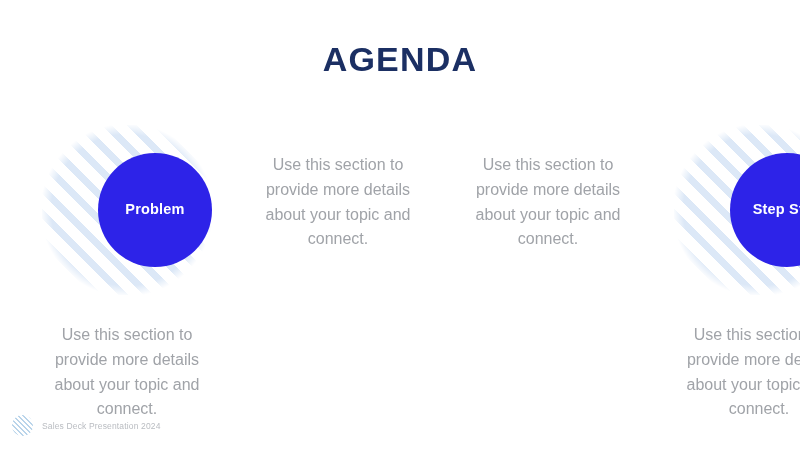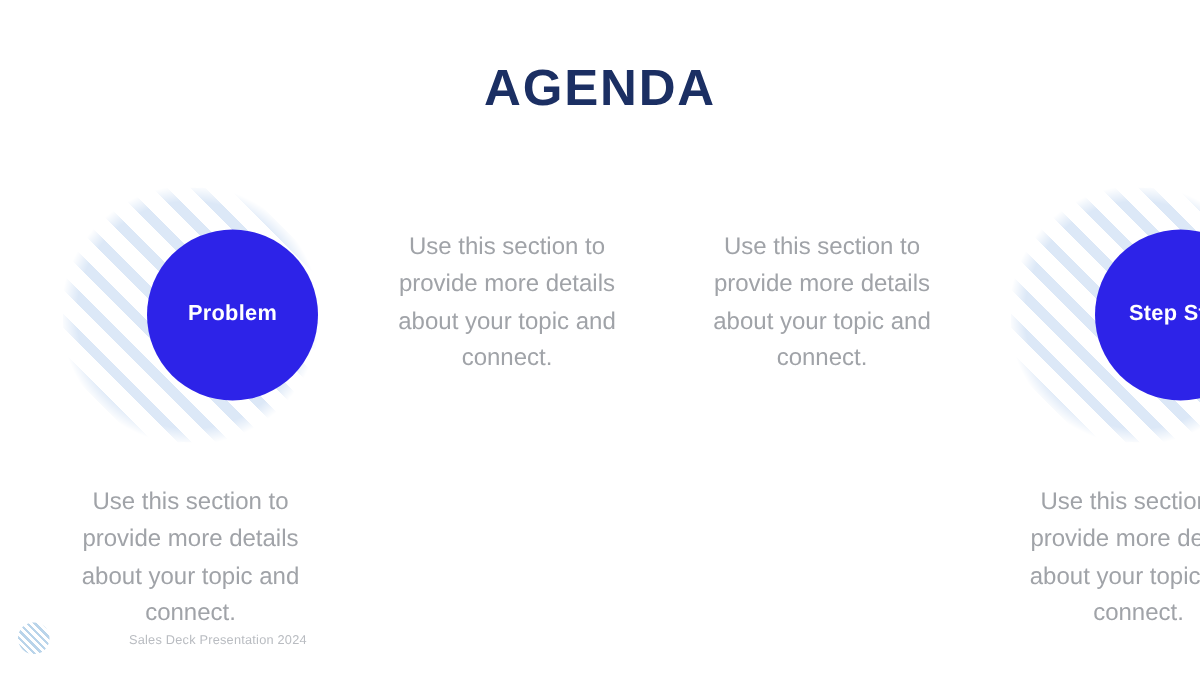--- a/index.html
+++ b/index.html
@@ -133,21 +133,20 @@
       #b9d4ea 1.6px,
       #ffffff 1.6px,
       #ffffff 3.6px
     );
   }
   .footer-text {
     font-size: 8.5px;
     color: #b9bcc1;
     letter-spacing: 0.15px;
     white-space: nowrap;
-    margin-left: 44px;
   }
 </style>
 </head>
 <body>
 
 <div class="slide">
 
   <div class="slide-title">AGENDA</div>
 
   <div class="items-row">

